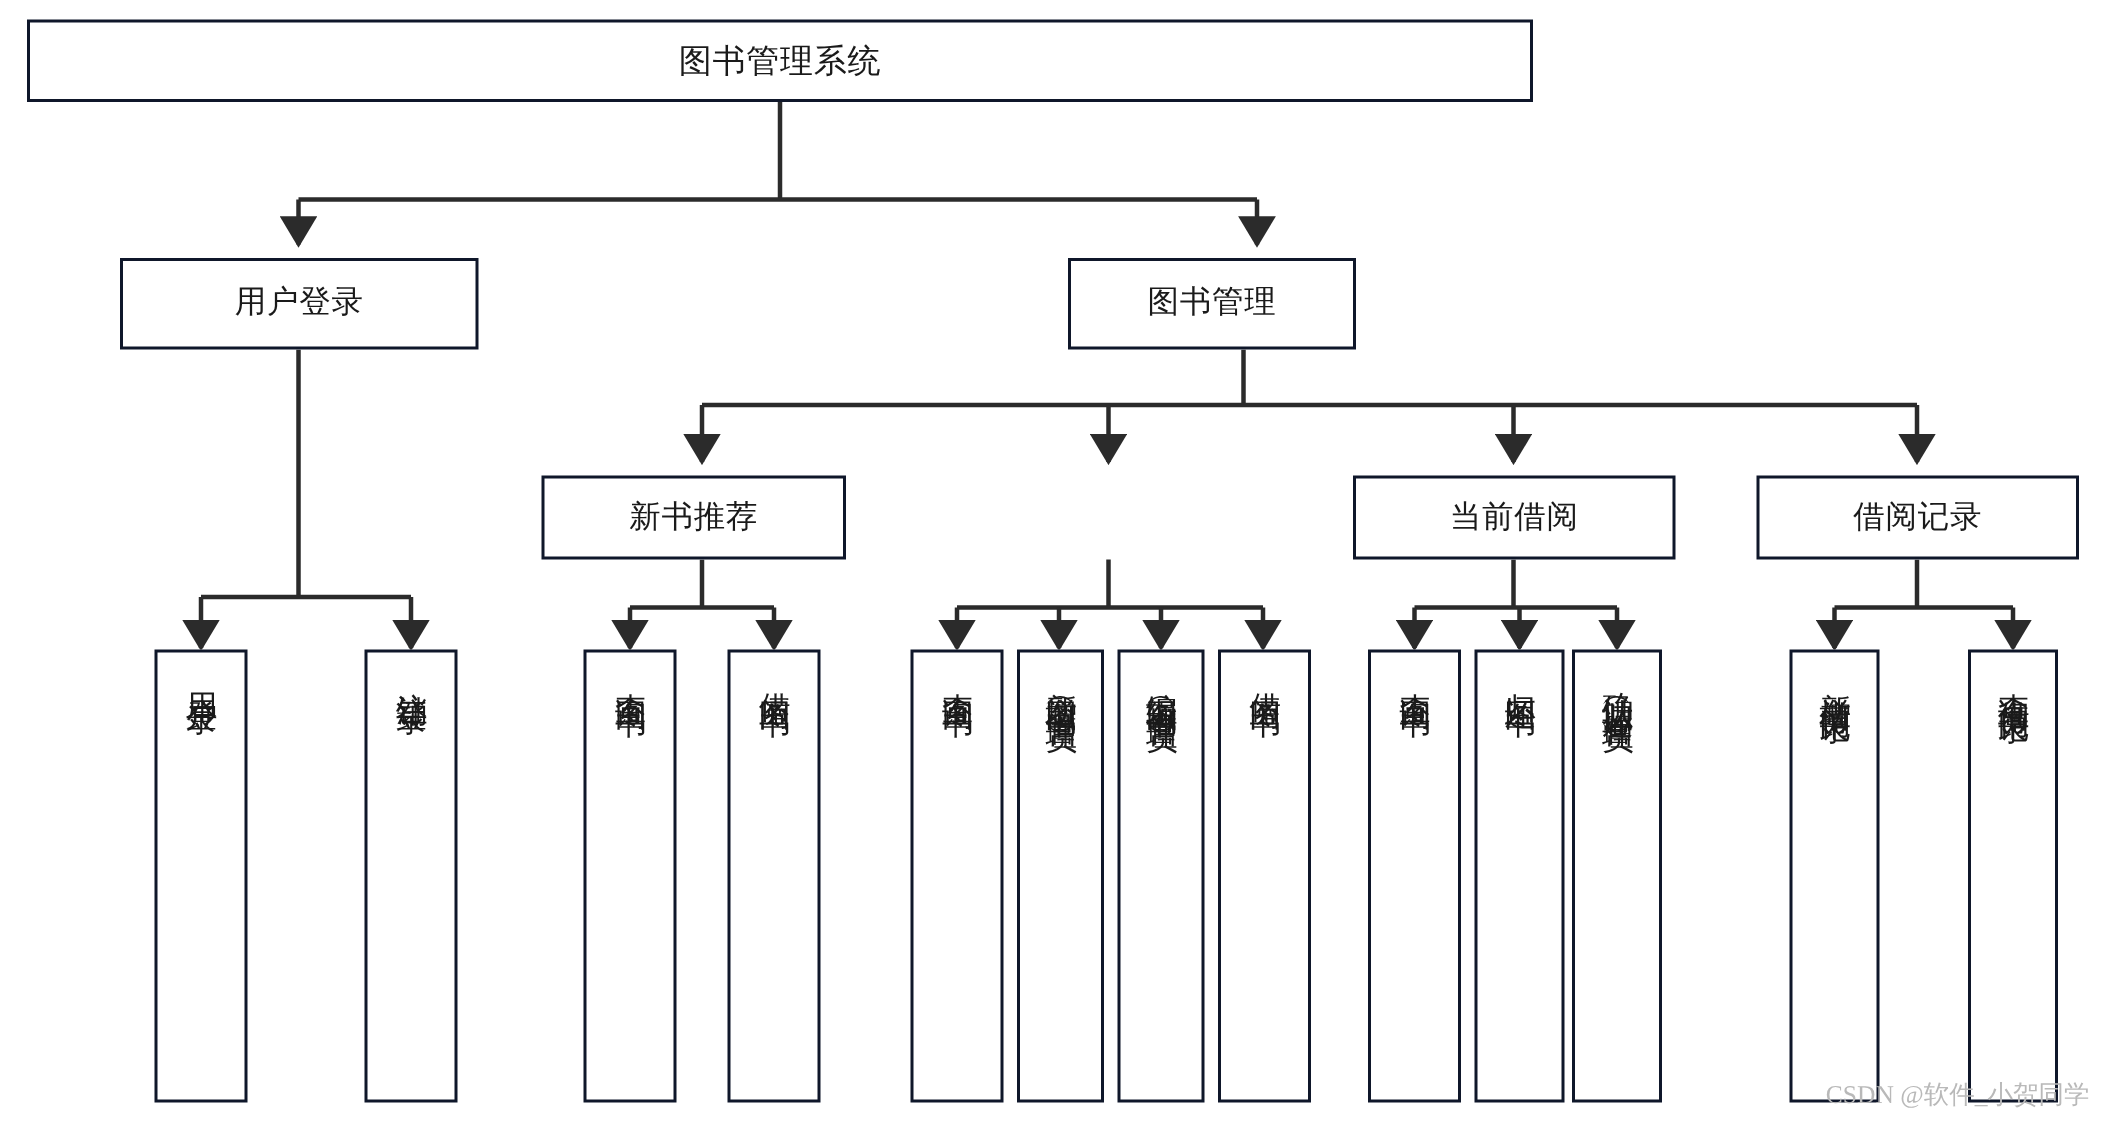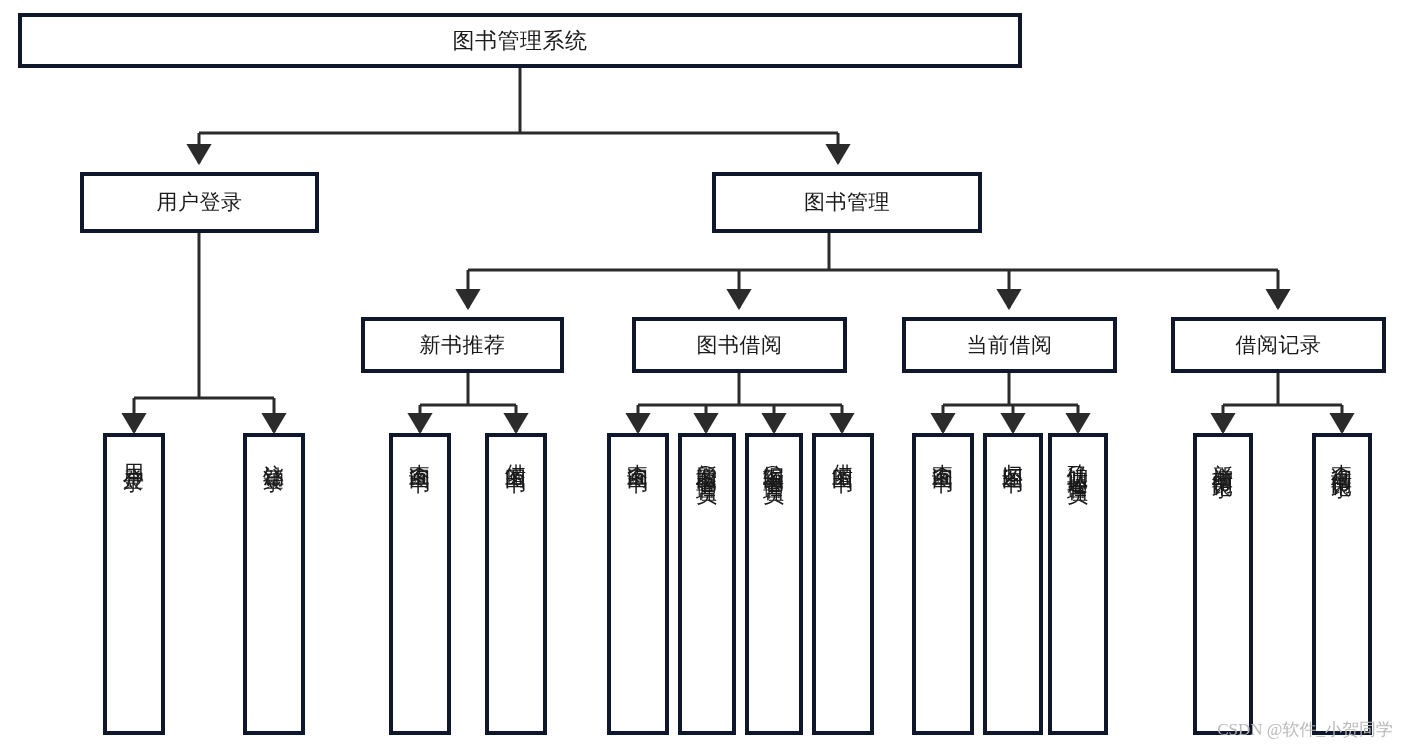--- a/index.html
+++ b/index.html
@@ -23,21 +23,21 @@
     position: absolute;
     left: 0;
     top: 0;
     width: 1405px;
     height: 747px;
     pointer-events: none;
   }
   .node {
     position: absolute;
     background: #ffffff;
-    border: 4px solid #0f172a;
+    border: 2px solid #0f172a;
     display: flex;
     align-items: center;
     justify-content: center;
     color: #1a1a1a;
     line-height: 1.18;
     z-index: 2;
   }
   .node-label {
     display: block;
     text-align: center;
@@ -143,31 +143,28 @@
   </svg>
 
   <div class="node root h" style="left:18px; top:13px; width:1004px; height:55px;">
     <span class="node-label">图书管理系统</span>
   </div>
 
   <div class="node h" style="left:80px; top:172px; width:239px; height:61px;">
     <span class="node-label">用户登录</span>
   </div>
 
-  <div class="node h" style="left:712px; top:172px; width:270px; height:61px;">
+  <div class="node h" style="left:712px; top:172px; width:192px; height:61px;">
     <span class="node-label">图书管理</span>
   </div>
 
   <div class="node h" style="left:361px; top:317px; width:203px; height:56px;">
     <span class="node-label">新书推荐</span>
   </div>
 
-  <div class="node h" style="left:632px; top:317px; width:215px; height:56px;">
-    <span class="node-label">图书借阅</span>
-  </div>
 
   <div class="node h" style="left:1171px; top:317px; width:215px; height:56px;">
     <span class="node-label">借阅记录</span>
   </div>
 
   <div class="node h" style="left:902px; top:317px; width:215px; height:56px;">
     <span class="node-label">当前借阅</span>
   </div>
 
   <div class="node v" style="left:103px; top:433px; width:62px; height:302px;">

